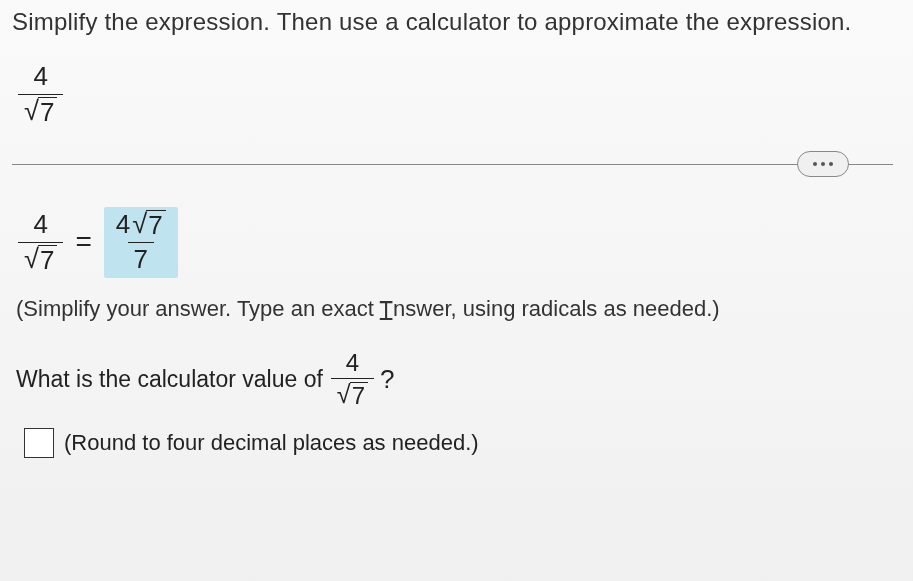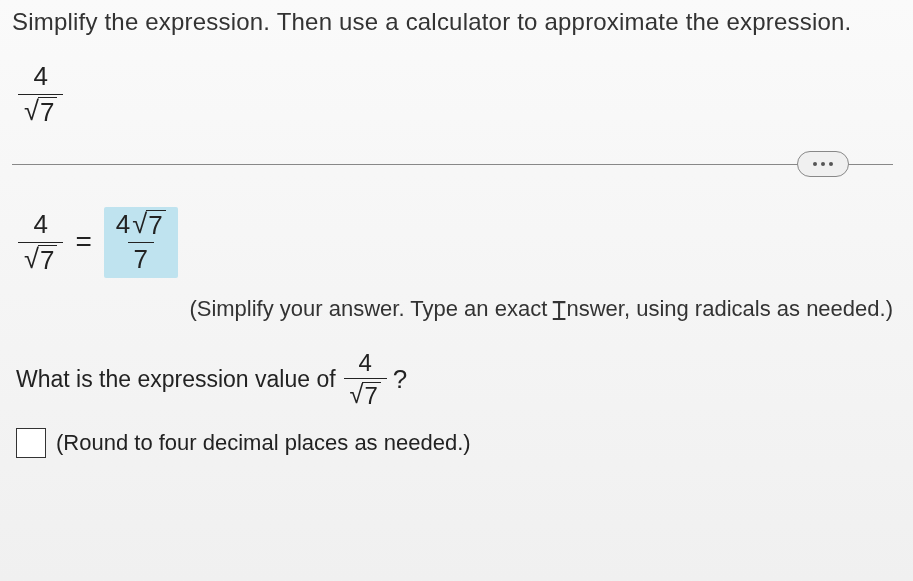--- a/index.html
+++ b/index.html
@@ -90,21 +90,20 @@
   .eq { font-size: 28px; }
   .highlight {
     background: #bfe3ef;
     padding: 3px 6px;
     border-radius: 2px;
   }
   .hint {
     font-size: 22px;
     color: #333;
     margin: 10px 0 26px 4px;
-    text-align: right;
   }
   .cursor-glyph {
     display:inline-block;
     font-size: 26px;
     color:#333;
     transform: translateY(4px) scaleX(0.85);
     margin: 0 -2px;
   }
   .question-row {
     display: flex;
@@ -112,21 +111,21 @@
     gap: 8px;
     font-size: 23px;
     margin: 8px 0 18px 4px;
     flex-wrap: nowrap;
   }
   .answer-row {
     display: flex;
     align-items: center;
     gap: 10px;
     font-size: 22px;
-    margin-left: 4px;
+    margin-left: 12px;
   }
   .answer-box {
     width: 30px;
     height: 30px;
     border: 1.6px solid #333;
     background: #fff;
   }
   .qmark { font-size:26px; margin-left:-2px;}
 </style>
 </head>
@@ -179,21 +178,21 @@
         <span class="den">7</span>
       </span>
     </span>
   </div>
 
   <div class="hint">
     <span>(Simplify your answer. Type an exact </span><span class="cursor-glyph">Ꮖ</span><span>nswer, using radicals as needed.)</span>
   </div>
 
   <div class="question-row">
-    <span>What is the expression value of</span>
+    <span>What is the calculator value of</span>
     <span class="fraction" style="font-size:24px;">
       <span class="num">4</span>
       <span class="den">
         <span class="sqrt">
           <span class="radical">√</span>
           <span class="radicand">7</span>
         </span>
       </span>
     </span>
       <span class="qmark">?</span>

